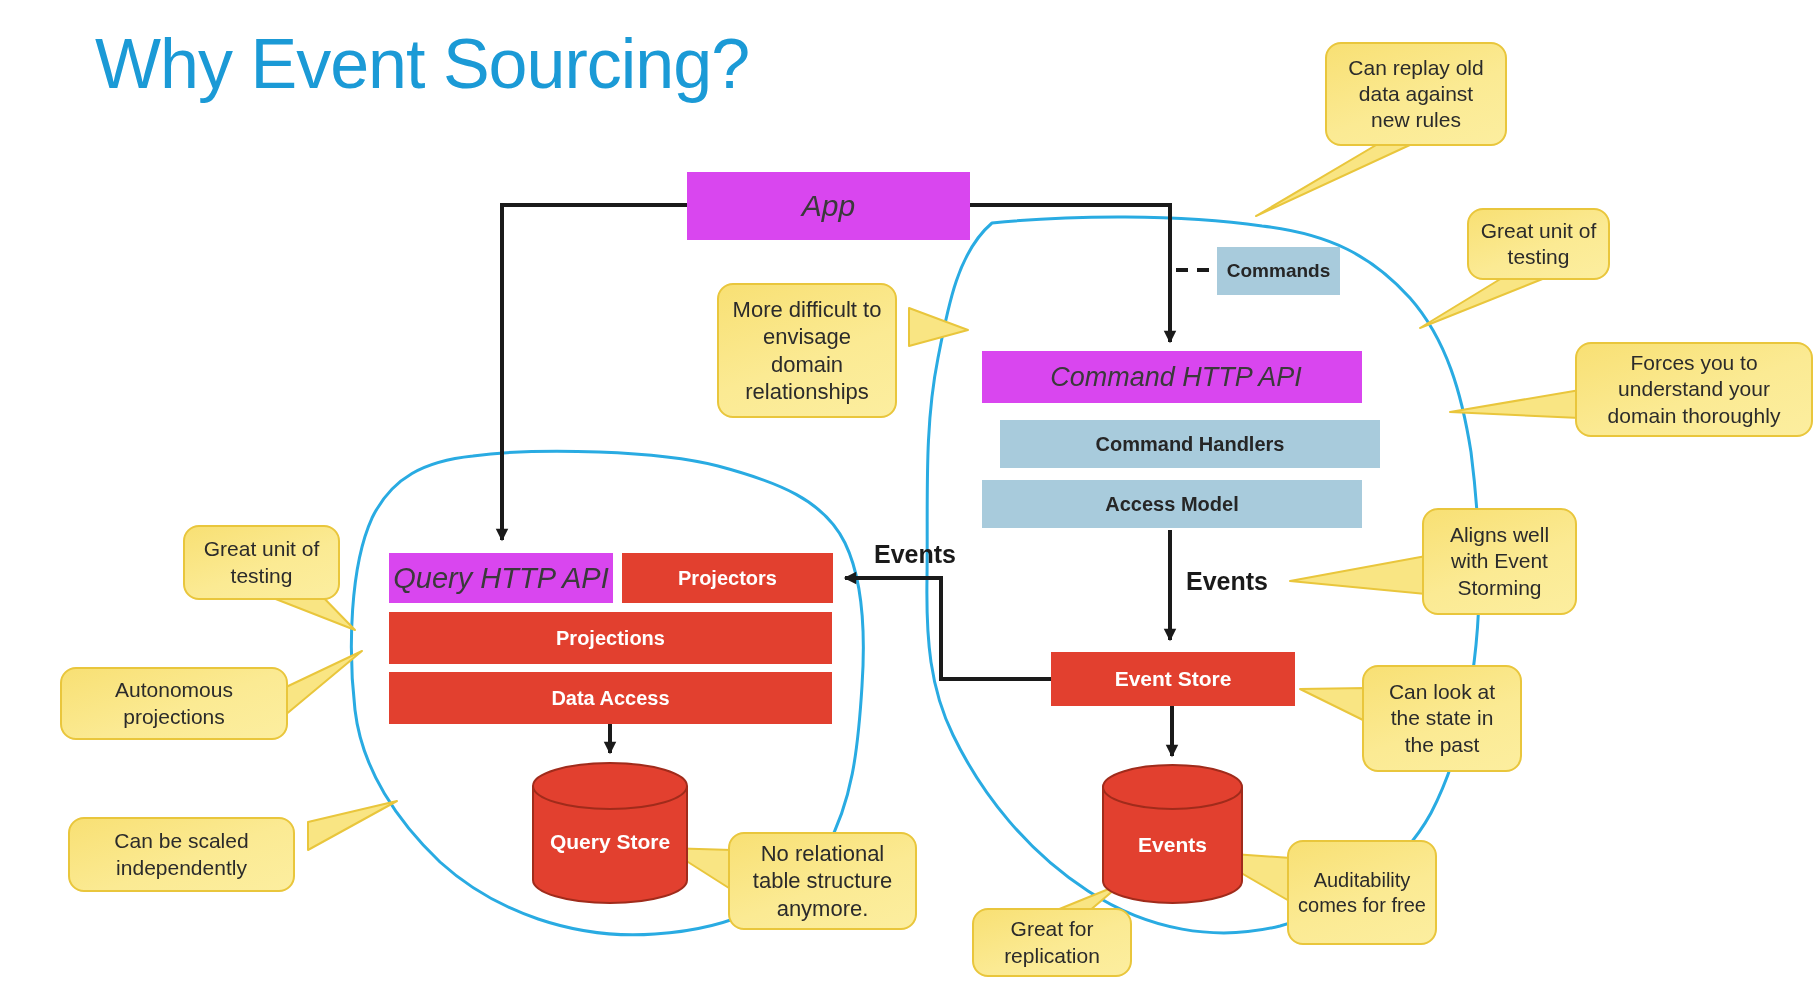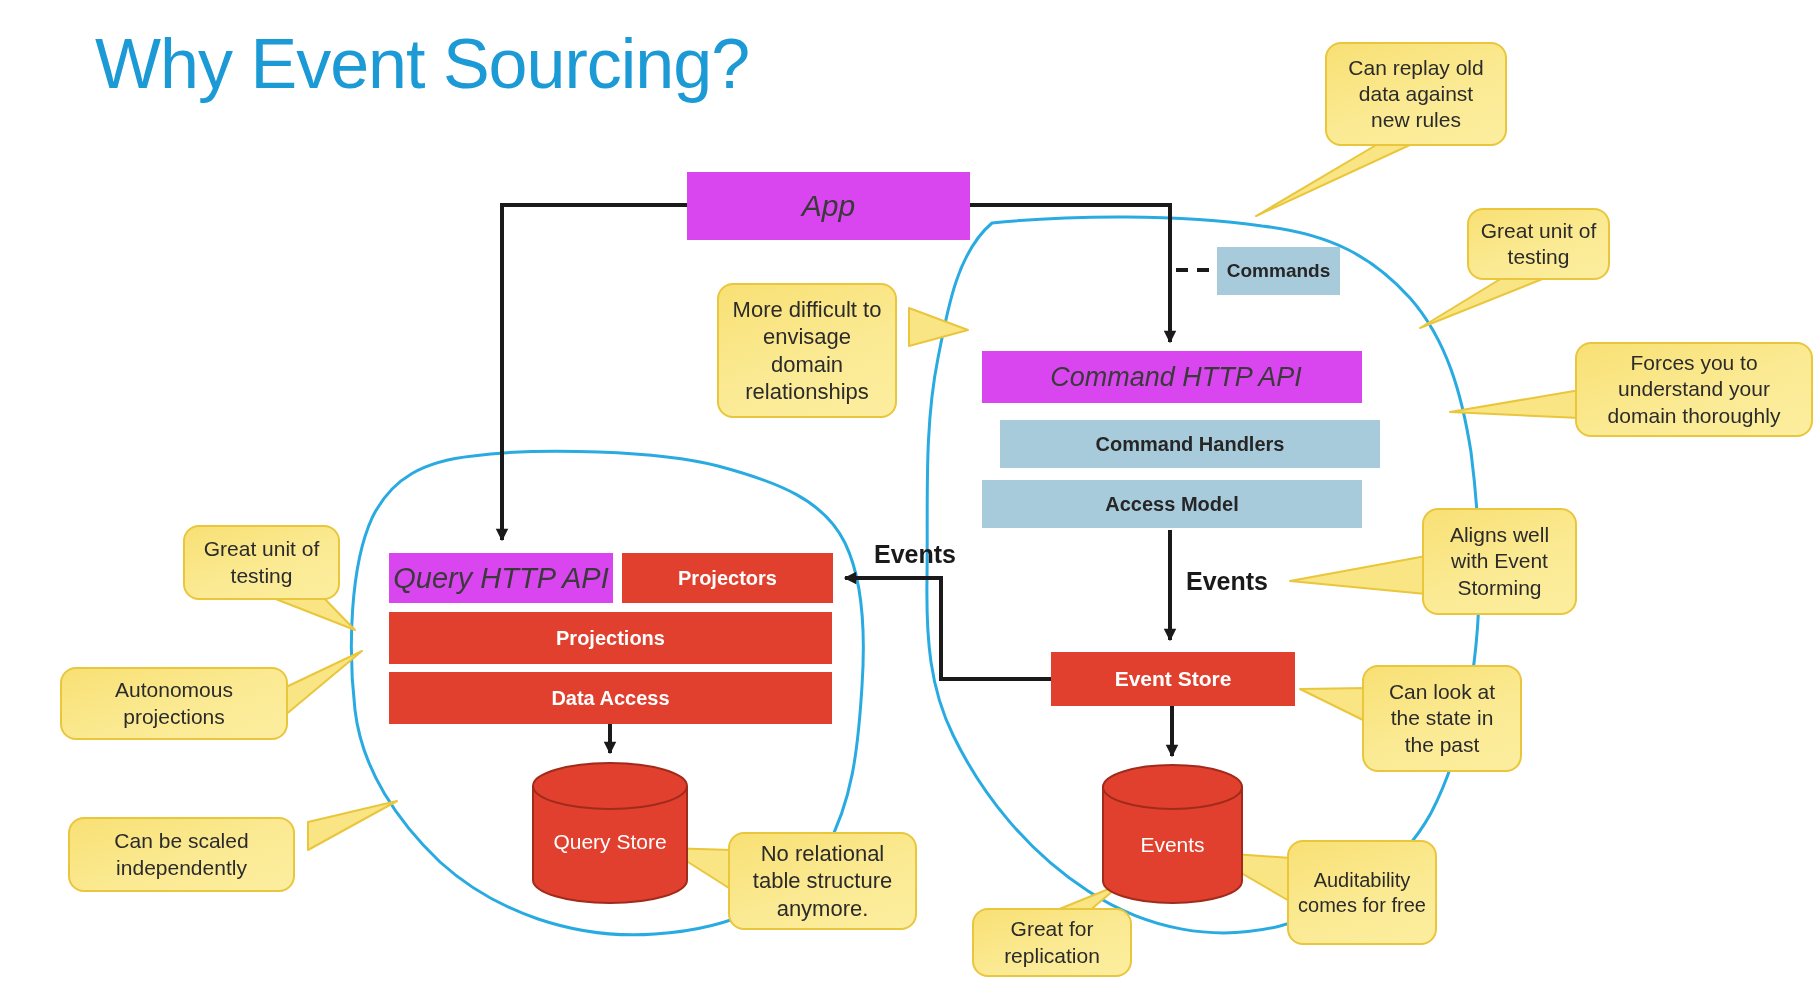--- a/index.html
+++ b/index.html
@@ -20,21 +20,21 @@
   .n-commands{left:1217px;top:247px;width:123px;height:48px;font-size:19px;}
   .n-cmd-http{left:982px;top:351px;width:380px;height:52px;font-size:27px;padding-left:8px;}
   .n-cmd-handlers{left:982px;top:420px;width:380px;height:48px;margin-left:18px;}
   .n-domain-model{left:982px;top:480px;width:380px;height:48px;}
   .n-event-store{left:1051px;top:652px;width:244px;height:54px;font-size:21px;}
   .n-query-http{left:389px;top:553px;width:224px;height:50px;font-size:29px;}
   .n-projectors{left:622px;top:553px;width:211px;height:50px;}
   .n-projections{left:389px;top:612px;width:443px;height:52px;}
   .n-data-access{left:389px;top:672px;width:443px;height:52px;}
 
-  .cyl-label{position:absolute;color:#fff;font-weight:normal;font-size:21px;text-align:center;}
+  .cyl-label{position:absolute;color:#fff;font-weight:bold;font-size:21px;text-align:center;}
   .l-events-db{left:1103px;top:833px;width:139px;}
   .l-query-store{left:533px;top:830px;width:154px;}
 
   .edge-label{position:absolute;font-weight:bold;font-size:25px;color:#1a1a1a;text-align:center;}
   .el-left{left:860px;top:540px;width:110px;}
   .el-right{left:1172px;top:567px;width:110px;}
 
   .callout{position:absolute;background:linear-gradient(160deg,#f8e074 0%,#fbea93 55%,#fcee9f 100%);
            border:2px solid #e9c63c;border-radius:16px;color:#2b2b2b;font-size:21px;line-height:1.25;
            display:flex;align-items:center;justify-content:center;text-align:center;

